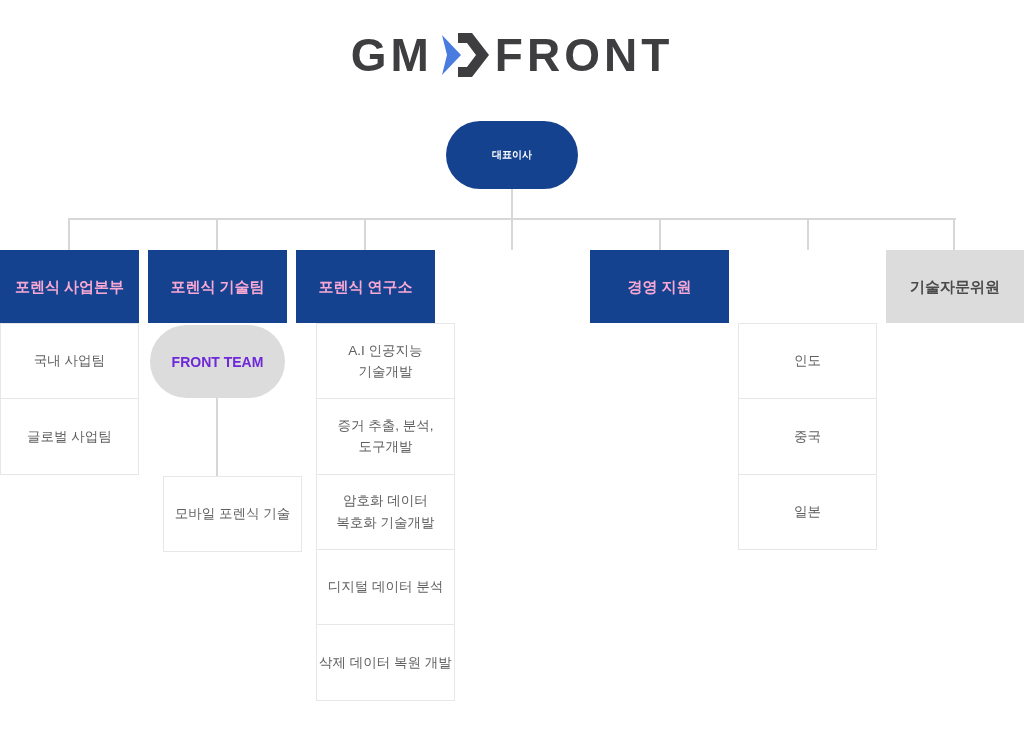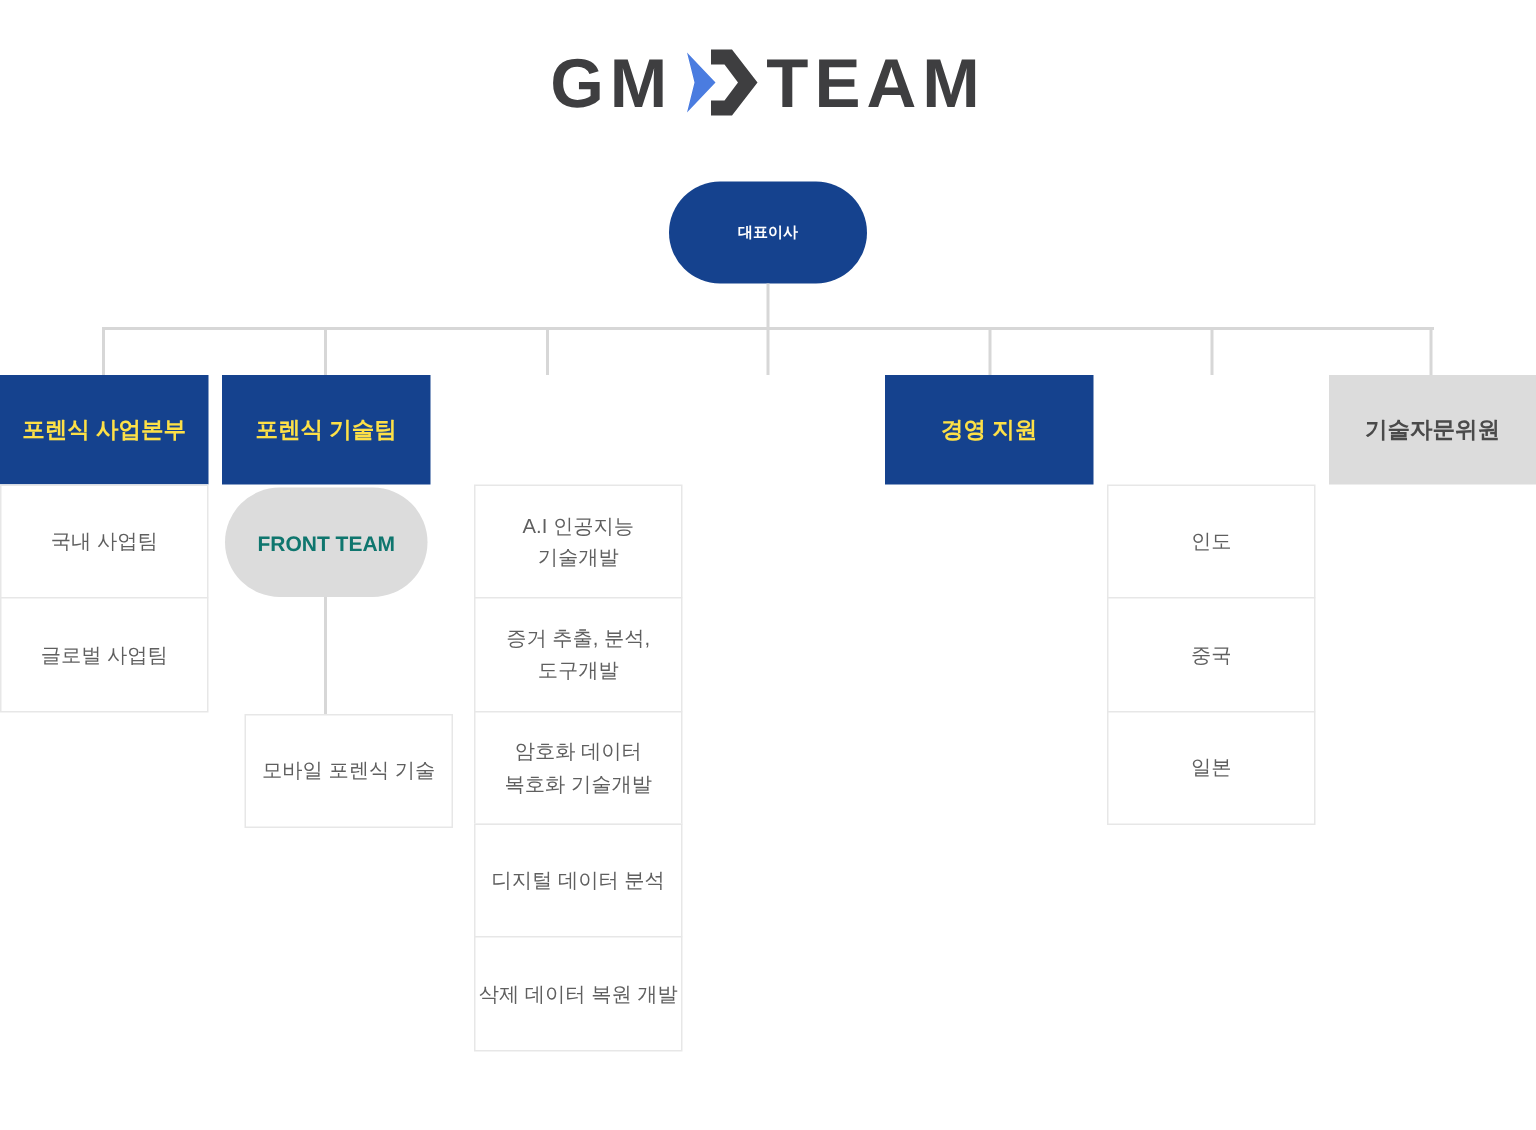--- a/index.html
+++ b/index.html
@@ -22,71 +22,72 @@
   .ceo-drop{left:511px;top:161px;width:2px;height:30px;}
   .hline{left:68px;top:190px;width:888px;height:2px;}
   .drop{top:190px;width:2px;height:32px;}
   .d1{left:68px}.d2{left:216px}.d3{left:364px}.d4{left:511px}
   .d5{left:659px}.d6{left:807px}.d7{left:953px}
   .front-drop{left:216px;top:368px;width:2px;height:82px;}
   
   .hdr{position:absolute;top:222px;height:73px;box-sizing:border-box;
        display:flex;align-items:center;justify-content:center;text-align:center;
        font-weight:bold;font-size:15px;line-height:1.45;white-space:pre-line;}
-  .hdr.blue{background:#15428E;color:#fde047;}
+  .hdr.blue{background:#15428E;color:#f9a8d4;}
   .hdr.gray{background:#dcdcdc;color:#4a4a4a;}
   .c1{left:0;width:139px}.c2{left:148px;width:139px}.c3{left:296px;width:139px}
   .c4{left:443px;width:139px}.c5{left:590px;width:139px}.c6{left:738px;width:139px}
   .c7{left:886px;width:138px}
   
   .stack{position:absolute;}
   .s1{left:0;top:295px;width:139px;}
   .s2{left:148px;top:448px;width:139px;padding-left:15px;}
   .s3{left:296px;top:295px;width:139px;padding-left:20px;}
   .s6{left:738px;top:295px;width:139px;}
   .cell{box-sizing:border-box;width:100%;height:76.33px;background:#ffffff;
         border:1px solid #e7e7e7;display:flex;align-items:center;justify-content:center;
         text-align:center;color:#5f5f5f;font-size:13.5px;line-height:1.6;white-space:pre-line;}
   .cell:not(:first-child){margin-top:-1px;}
   
   .pill{position:absolute;left:150px;top:297px;width:135px;height:73px;background:#dcdcdc;
         border-radius:37px;display:flex;align-items:center;justify-content:center;
-        color:#0f766e;font-weight:bold;font-size:14px;}
+        color:#6d28d9;font-weight:bold;font-size:14px;}
 </style>
 </head>
 <body>
 
 <div class="canvas">
 
   <div class="logo">
     <span class="logo-text">GM</span>
     <svg class="logo-mark" viewBox="0 0 52 46">
       <polygon points="4,3 23,23 4,43 9,23" fill="#4a7ce0"></polygon>
       <polygon points="20,1 34,1 51,23 34,45 20,45 20,35 29,35 38,23 29,11 20,11" fill="#3e3e40"></polygon>
     </svg>
-    <span class="logo-text">TEAM</span>
+    <span class="logo-text">FRONT</span>
   </div>
 
   <div class="ceo">
     <span>대표이사</span>
   </div>
 
   <div class="line ceo-drop"></div>
   <div class="line hline"></div>
   <div class="line drop d1"></div>
   <div class="line drop d2"></div>
   <div class="line drop d3"></div>
   <div class="line drop d4"></div>
   <div class="line drop d5"></div>
   <div class="line drop d6"></div>
   <div class="line drop d7"></div>
   <div class="line front-drop"></div>
 
   <div class="hdr blue c1">포렌식 사업본부</div>
   <div class="hdr blue c2">포렌식 기술팀</div>
+  <div class="hdr blue c3">포렌식 연구소</div>
   <div class="hdr blue c5">경영 지원</div>
   <div class="hdr gray c7">기술자문위원</div>
 
   <div class="stack s1">
     <div class="cell">국내 사업팀</div>
     <div class="cell">글로벌 사업팀</div>
   </div>
 
   <div class="pill">FRONT TEAM</div>
   <div class="stack s2">

